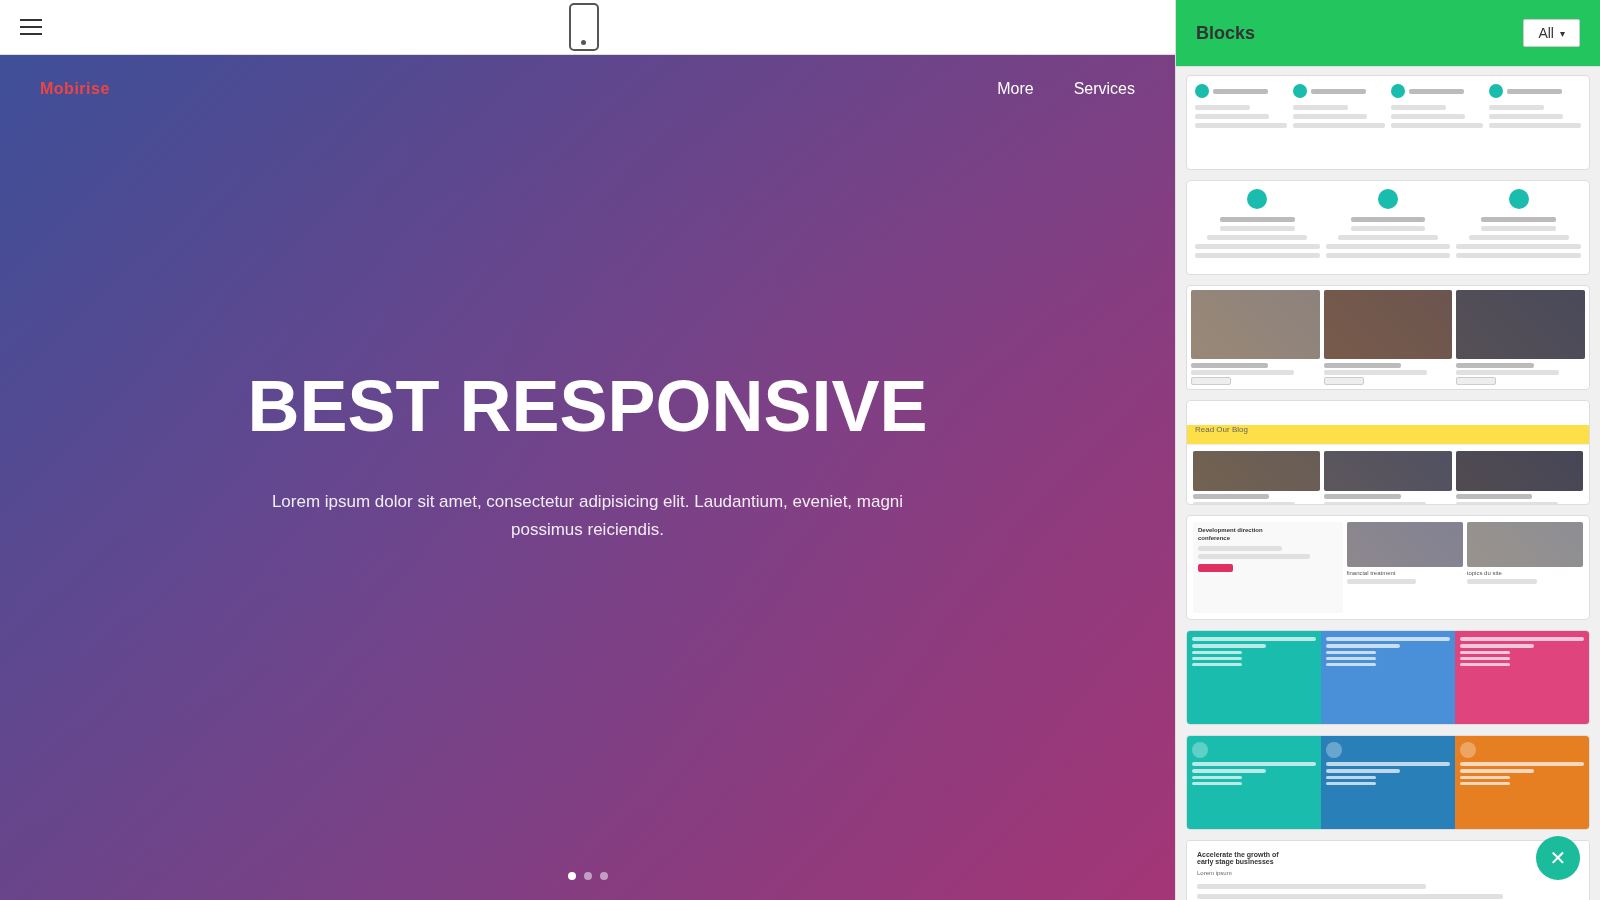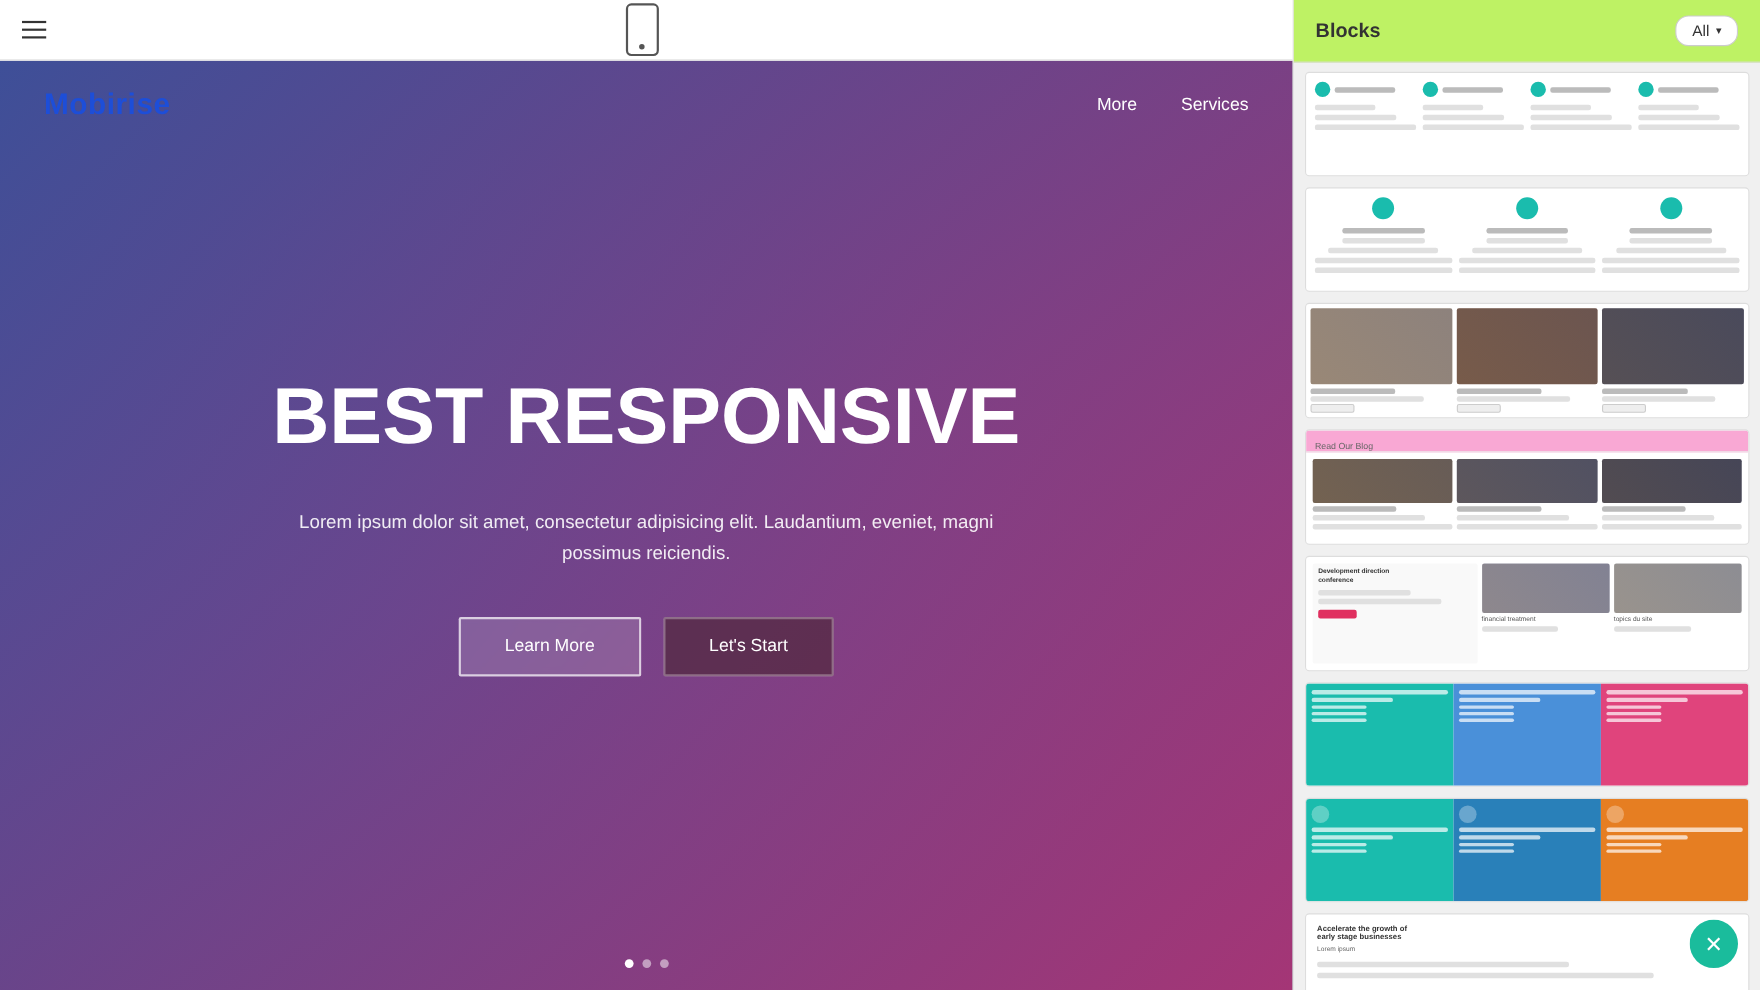--- a/index.html
+++ b/index.html
@@ -109,22 +109,22 @@
       top: 0;
       left: 0;
       right: 0;
       z-index: 5;
       display: flex;
       align-items: center;
       justify-content: space-between;
       padding: 25px 40px;
     }
     .navbar-brand {
-      color: #1d4ed8;
-      font-size: 27px;
+      color: #ef4444;
+      font-size: 16px;
       font-weight: 600;
       letter-spacing: 0.5px;
     }
     .navbar-links {
       display: flex;
       gap: 40px;
     }
     .navbar-link {
       color: #fff;
       font-size: 16px;
@@ -206,37 +206,37 @@
     .blocks-panel {
       width: 425px;
       height: 900px;
       background: #f0f0f0;
       border-left: 1px solid #ddd;
       display: flex;
       flex-direction: column;
       overflow: hidden;
     }
     .blocks-header {
-      height: 57px;
-      background: #bef264;
+      height: 67px;
+      background: #22c55e;
       display: flex;
       align-items: center;
       justify-content: space-between;
       padding: 0 20px;
       border-bottom: 1px solid #ddd;
     }
     .blocks-title {
       font-size: 18px;
       font-weight: 600;
       color: #333;
     }
     .blocks-filter-btn {
       background: #fff;
       border: 1px solid #ccc;
-      border-radius: 12px;
+      border-radius: 2px;
       padding: 5px 14px;
       font-size: 14px;
       cursor: pointer;
       display: flex;
       align-items: center;
       gap: 6px;
       color: #333;
     }
     .blocks-filter-btn .chevron {
       font-size: 10px;
@@ -308,28 +308,29 @@
       background: linear-gradient(45deg, rgba(100,80,60,0.3), rgba(60,60,80,0.3));
     }
     .thumb-photo.laptop { background: #a0a0b0; }
 
     
     .thumb-blog {
       width: 100%;
       height: 100%;
     }
     .thumb-blog-header {
-      background: #f9a8d4;
+      background: #fde047;
       height: 20px;
       display: flex;
-      align-items: flex-end;
+      align-items: flex-start;
       padding: 0 8px;
       font-size: 8px;
       color: #666;
       border-bottom: 1px solid #eee;
+      margin-top: 24px;
     }
     .thumb-blog-body {
       display: flex;
       gap: 4px;
       padding: 6px;
       height: calc(100% - 20px);
     }
 
     
     .thumb-conference {
@@ -417,24 +418,20 @@
           <a class="navbar-link">More</a>
           <a class="navbar-link">Services</a>
         </div>
       </nav>
 
       <div class="hero-content">
         <h1 class="hero-title">
           <span>BEST RESPONSIVE</span><br>
         </h1>
         <p class="hero-subtitle">Lorem ipsum dolor sit amet, consectetur adipisicing elit. Laudantium, eveniet, magni possimus reiciendis.</p>
-        <div class="hero-buttons">
-          <button class="btn-learn-more">Learn More</button>
-          <button class="btn-lets-start">Let's Start</button>
-        </div>
       </div>
 
       <div class="hero-dots">
         <div class="hero-dot active"></div>
         <div class="hero-dot"></div>
         <div class="hero-dot"></div>
       </div>
     </div>
   </div>
 </div>

